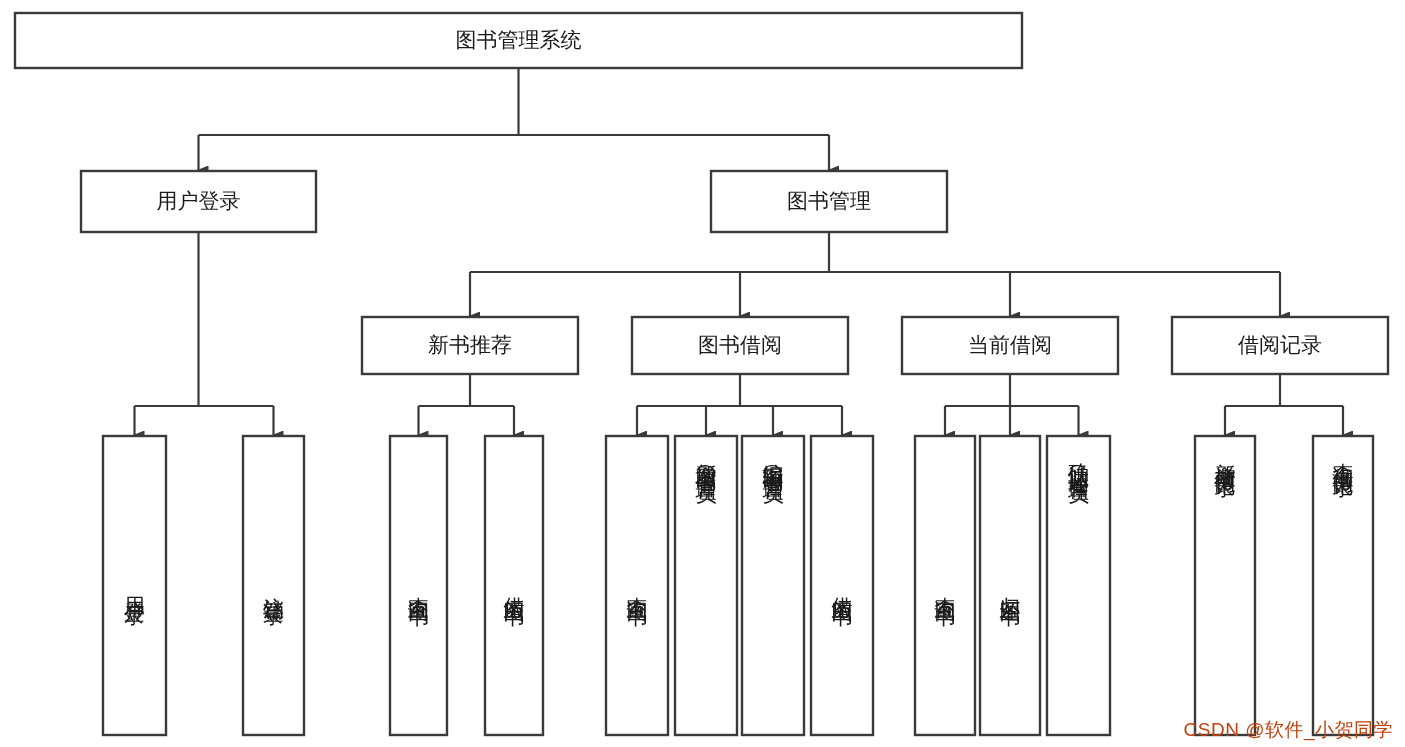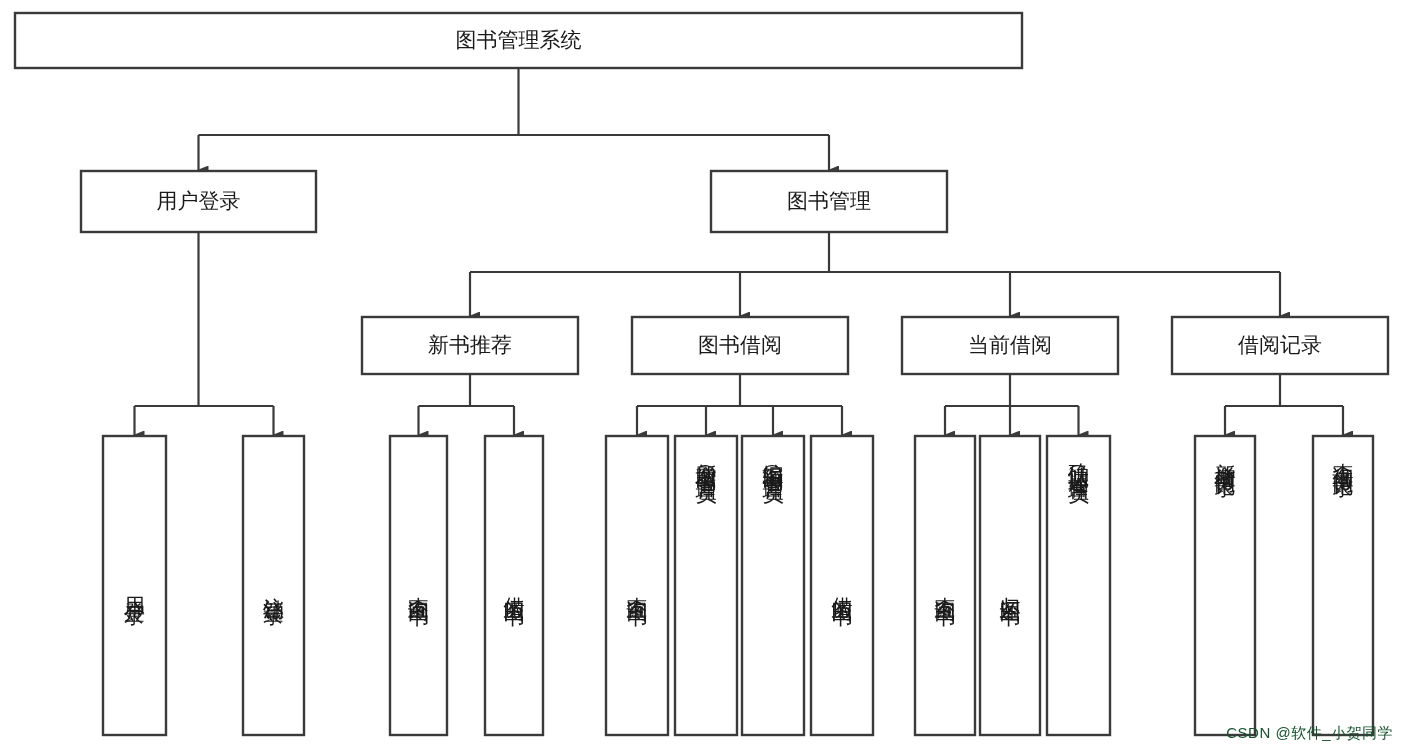--- a/index.html
+++ b/index.html
@@ -56,22 +56,22 @@
     align-items: center;
     justify-content: center;
     white-space: nowrap;
     pointer-events: none;
   }
   #watermark {
     position: absolute;
     right: 12px;
     bottom: 4px;
     font-family: "Liberation Sans", "DejaVu Sans", sans-serif;
-    font-size: 15px;
-    color: #14532d;
+    font-size: 19px;
+    color: #c2410c;
     letter-spacing: 0.5px;
     white-space: nowrap;
   }
 </style>
 </head>
 <body>
 
 <div id="diagram-root">
 
   <svg class="diagram" viewBox="0 0 1405 747">

